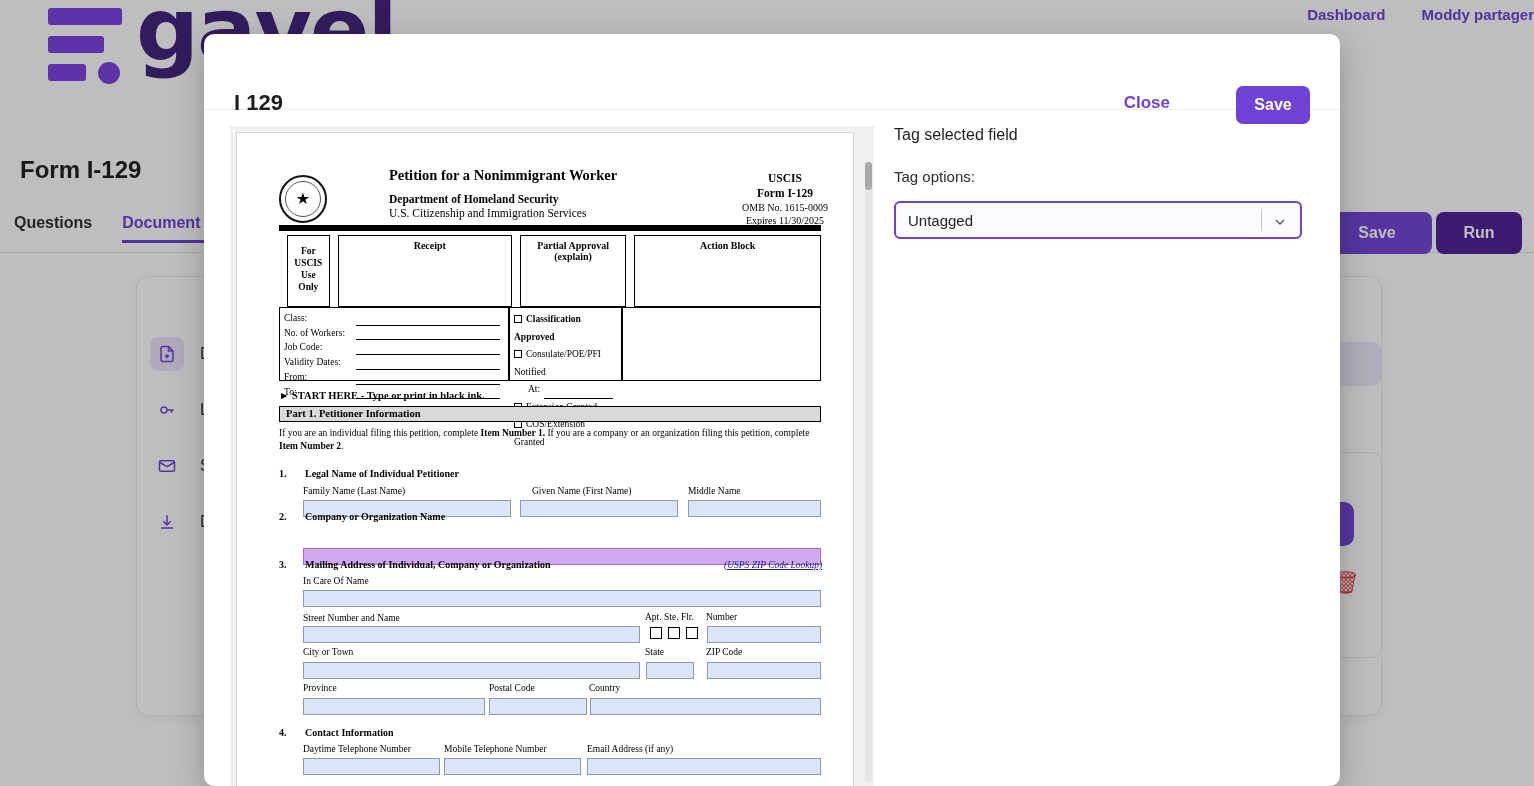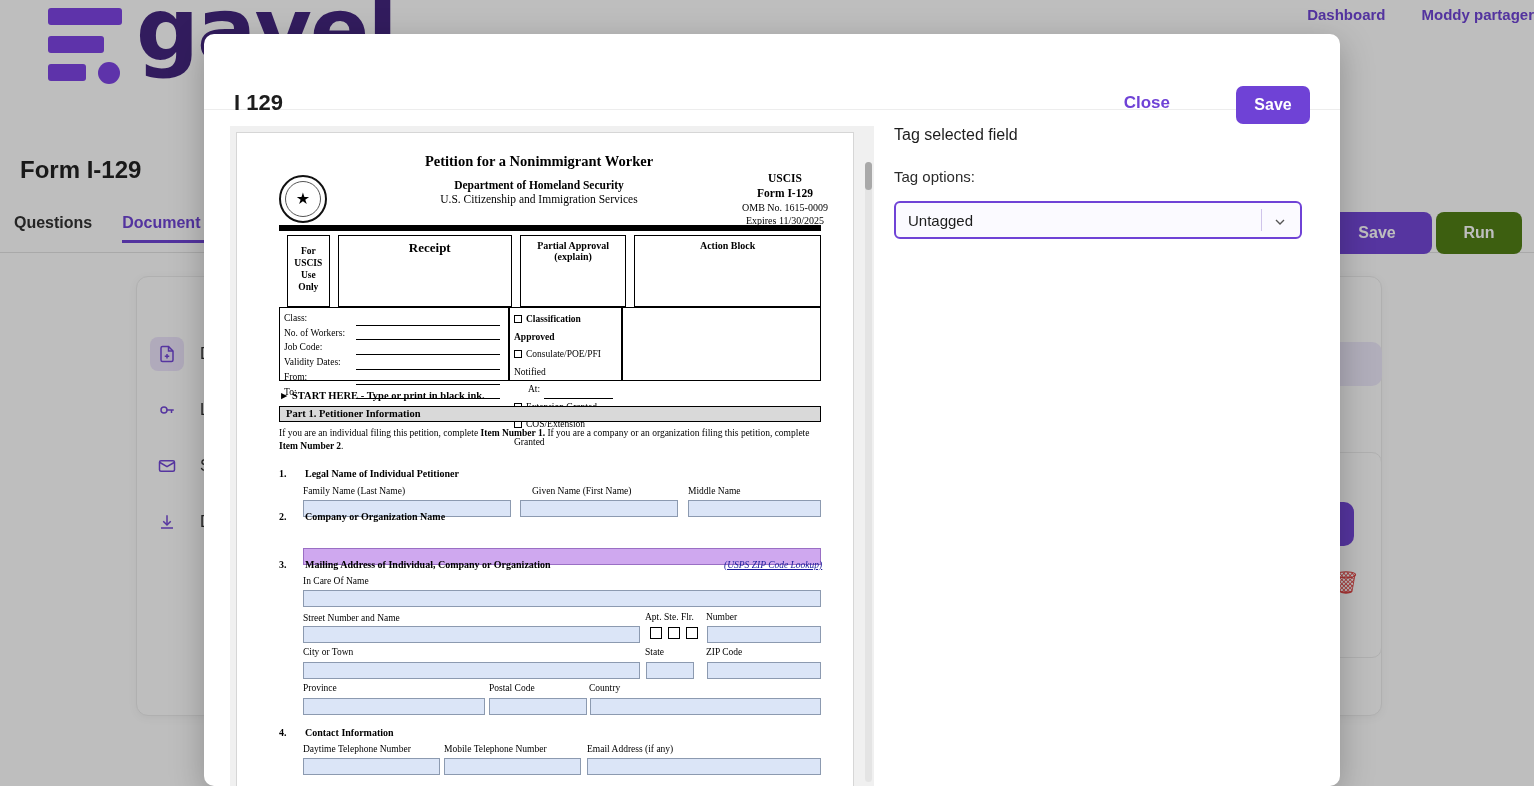--- a/index.html
+++ b/index.html
@@ -38,21 +38,21 @@
   .bg-tab { color: #2b2b2b; padding-bottom: 8px; }
   .bg-tab.active { color: #6b3fd4; border-bottom: 3px solid #6b3fd4; }
   .bg-divider { position: absolute; left: 0; right: 0; top: 252px; height: 1px; background: #e2e2e2; }
 
   .bg-btn {
     position: absolute; height: 42px; border-radius: 8px;
     display: flex; align-items: center; justify-content: center;
     font-size: 16px; font-weight: 700; color: #ffffff;
   }
   .bg-btn.save { left: 1322px; top: 212px; width: 110px; background: #6f42d6; }
-  .bg-btn.run  { left: 1436px; top: 212px; width: 86px; background: #4d7c0f; }
+  .bg-btn.run  { left: 1436px; top: 212px; width: 86px; background: #4c1d95; }
 
   .bg-card {
     position: absolute; left: 136px; top: 276px; width: 1246px; height: 440px;
     background: #ffffff; border: 1px solid #ececec; border-radius: 12px;
     box-shadow: 0 2px 10px rgba(0,0,0,0.05);
   }
   .bg-side {
     position: absolute; left: 150px; top: 326px; width: 300px;
   }
   .bg-side-item { display: flex; align-items: center; gap: 16px; height: 56px; font-size: 16px; color: #2b2b2b; }
@@ -117,34 +117,34 @@
   .pdf-thumb { position: absolute; left: 0; top: 0; width: 7px; height: 28px; background: #a9a9a9; border-radius: 4px; }
 
   
   .seal {
     position: absolute; left: 42px; top: 42px; width: 48px; height: 48px;
     border-radius: 50%; border: 2px solid #111;
     display: flex; align-items: center; justify-content: center;
     font-size: 7px; text-align: center; line-height: 1.05; overflow: hidden;
   }
   .seal-inner { width: 36px; height: 36px; border-radius: 50%; border: 1px solid #555; display:flex; align-items:center; justify-content:center; font-size:16px; }
-  .hdr-center { position: absolute; left: 152px; top: 20px; width: 300px; text-align: center; }
+  .hdr-center { position: absolute; left: 152px; top: 34px; width: 300px; text-align: left; }
   .hdr-title { font-size: 14.5px; font-weight: 700; }
   .hdr-sub1 { font-size: 11.5px; font-weight: 700; margin-top: 9px; }
   .hdr-sub2 { font-size: 11.5px; margin-top: 2px; }
   .hdr-right { position: absolute; left: 478px; top: 38px; width: 140px; text-align: center; font-size: 10px; line-height: 1.3; }
   .hdr-right b { font-size: 11.5px; }
 
   .blackbar { position: absolute; left: 42px; top: 92px; width: 542px; height: 6px; background: #000; }
 
   .box-table { position: absolute; left: 42px; top: 102px; width: 542px; }
   .bt-row { display: flex; }
   .bt-cell { border: 1px solid #000; }
   .cell-useonly { width: 45px; font-size: 9.5px; font-weight: 700; text-align: center; padding: 10px 2px; line-height: 1.25; }
-  .cell-receipt { width: 185px; font-size: 13px; font-weight: 700; text-align: center; padding-top: 4px; padding-left: 10px; }
+  .cell-receipt { width: 185px; font-size: 10px; font-weight: 700; text-align: center; padding-top: 4px; padding-left: 10px; }
   .cell-partial { width: 113px; font-size: 10px; font-weight: 700; text-align: center; padding-top: 4px; }
   .cell-action { width: 199px; font-size: 10px; font-weight: 700; text-align: center; padding-top: 4px; }
   .bt-h1 { height: 72px; margin-left: 8px; }
   .bt-h2 { height: 74px; }
   .lines { font-size: 9.5px; padding: 3px 4px 0 4px; line-height: 1.55; }
   .lines .lrow { display: flex; align-items: flex-end; }
   .lines .lbl { width: 72px; }
   .dline { flex: 1; border-bottom: 1px solid #000; height: 10px; margin-right: 4px; }
   .chk { display: inline-block; width: 8px; height: 8px; border: 1px solid #000; margin-right: 4px; vertical-align: -1px; }
   .chkbox-col { font-size: 9.5px; padding: 3px 4px; line-height: 1.85; }

